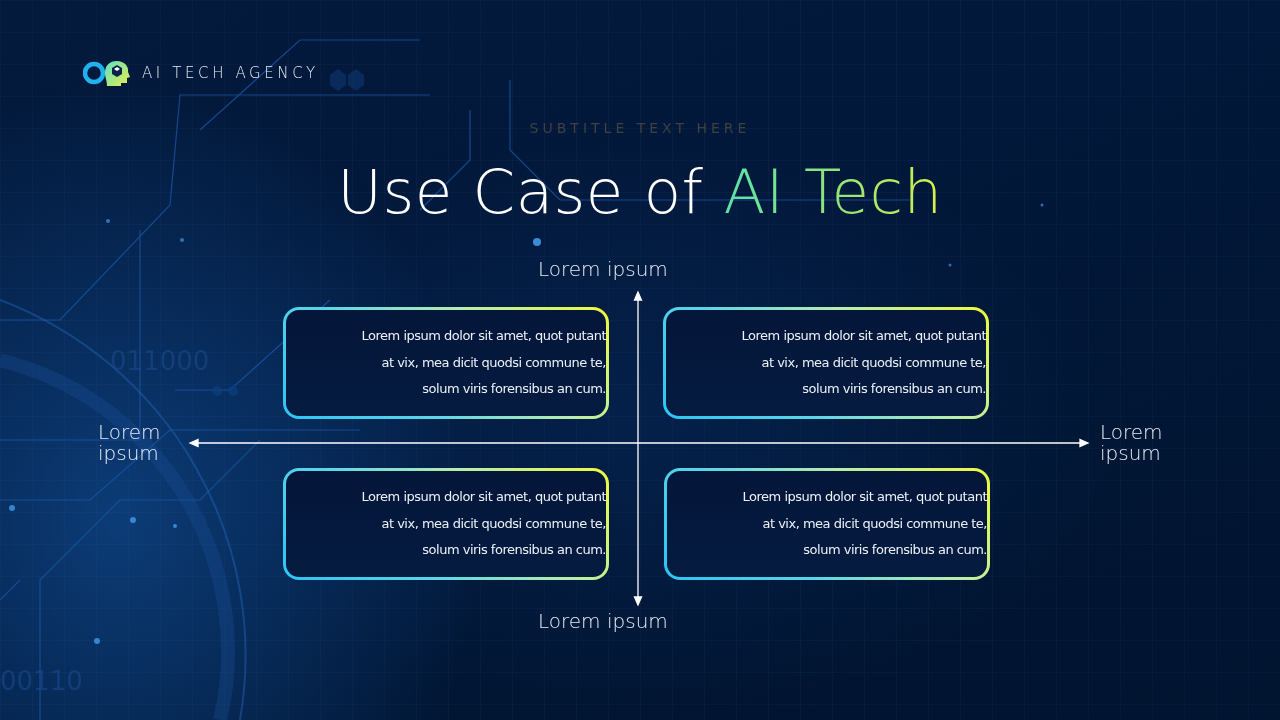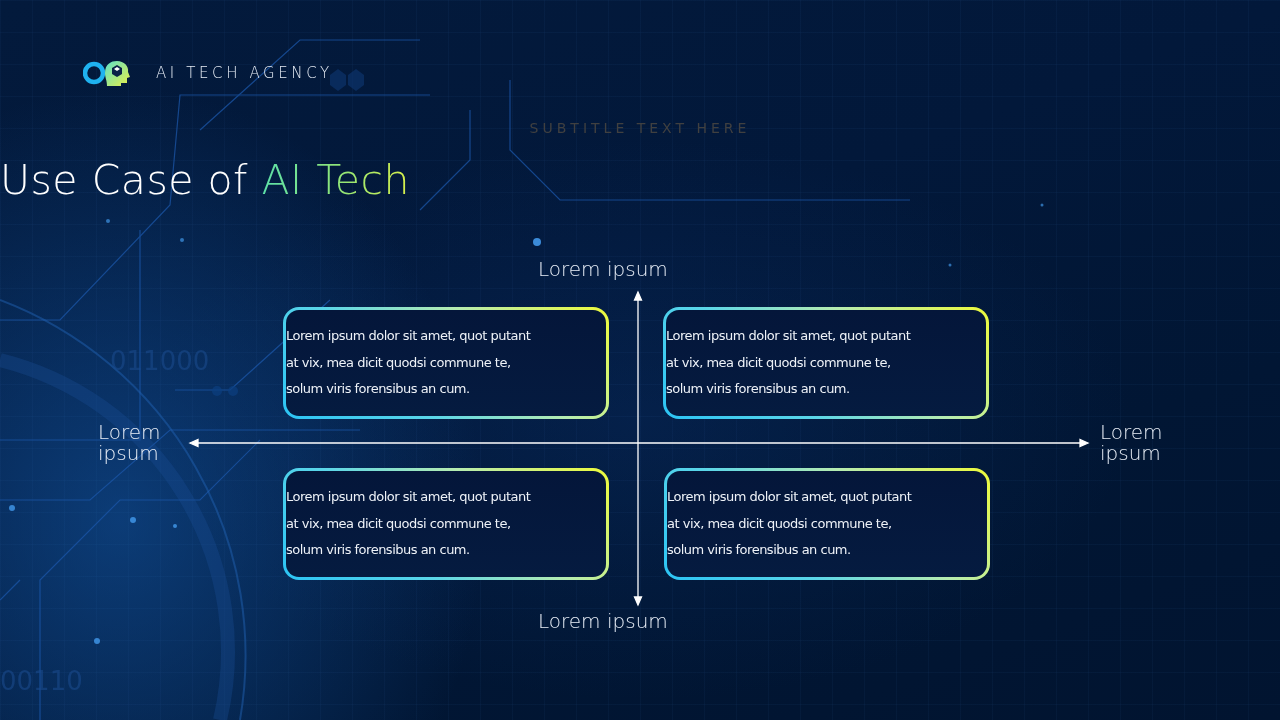--- a/index.html
+++ b/index.html
@@ -14,49 +14,49 @@
   .bg-layer { position:absolute; inset:0; pointer-events:none; }
   .grid {
     position:absolute; inset:0;
     background-image:
       linear-gradient(rgba(60,120,200,0.06) 1px, transparent 1px),
       linear-gradient(90deg, rgba(60,120,200,0.06) 1px, transparent 1px);
     background-size: 32px 32px;
   }
   .logo { position:absolute; left:83px; top:59px; display:flex; align-items:center; }
   .logo-text {
-    margin-left:25px; color:#e6ecf5; font-size:15px; letter-spacing:3.6px;
+    margin-left:11px; color:#e6ecf5; font-size:15px; letter-spacing:3.6px;
     font-family:"DejaVu Sans", sans-serif; font-weight:300;
   }
   .subtitle {
     position:absolute; left:0; right:0; top:120px; text-align:center;
     color:#404040; font-size:14px; letter-spacing:4px; font-family:"DejaVu Sans", sans-serif;
   }
   .title {
-    position:absolute; left:0; right:0; top:156px; 
-    font-size:41px; color:#ffffff; font-family:"DejaVu Sans", sans-serif; font-weight:200;
+    position:absolute; left:0; right:0; top:156px; text-align:center;
+    font-size:61px; color:#ffffff; font-family:"DejaVu Sans", sans-serif; font-weight:200;
     letter-spacing:0.5px;
   }
   .title .accent {
     background: linear-gradient(90deg, #5de0a8 0%, #8ee57a 50%, #d8f04a 100%);
     -webkit-background-clip:text; background-clip:text; color:transparent;
   }
   .axis-label {
     position:absolute; color:#e8eef7; font-size:20px; font-family:"DejaVu Sans", sans-serif;
     font-weight:300; line-height:21px;
   }
   .card {
     position:absolute; width:326px; height:112px; box-sizing:border-box;
     border-radius:16px; padding:3px;
     background: linear-gradient(45deg, #2bc4f5 0%, #5bd6e8 35%, #b6ecb0 65%, #eefa3a 100%);
   }
   .card-inner {
     width:100%; height:100%; box-sizing:border-box; border-radius:13px;
     background: linear-gradient(180deg, #04163a 0%, #051b40 100%);
-    display:flex; flex-direction:column; justify-content:center; align-items:flex-start;
+    display:flex; flex-direction:column; justify-content:center; align-items:flex-end;
   }
   .card-line {
     color:#eef2f8; font-size:13px; line-height:26.5px; text-align:center;
     font-family:"DejaVu Sans", sans-serif; letter-spacing:-0.5px;
   }
   svg.axes { position:absolute; left:0; top:0; }
 </style>
 </head>
 <body>
 

